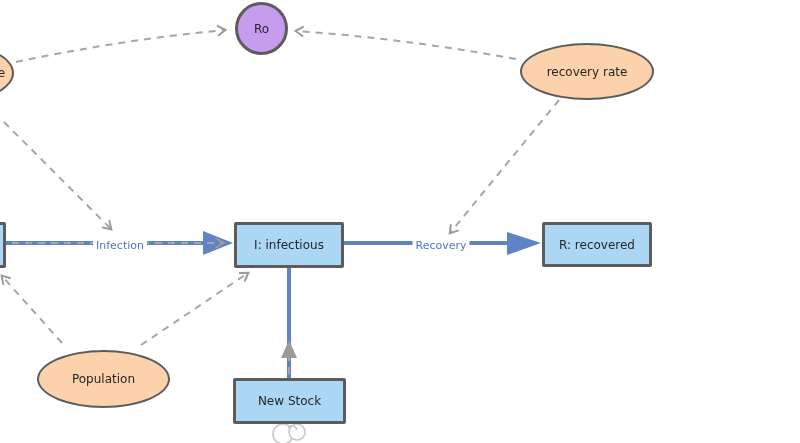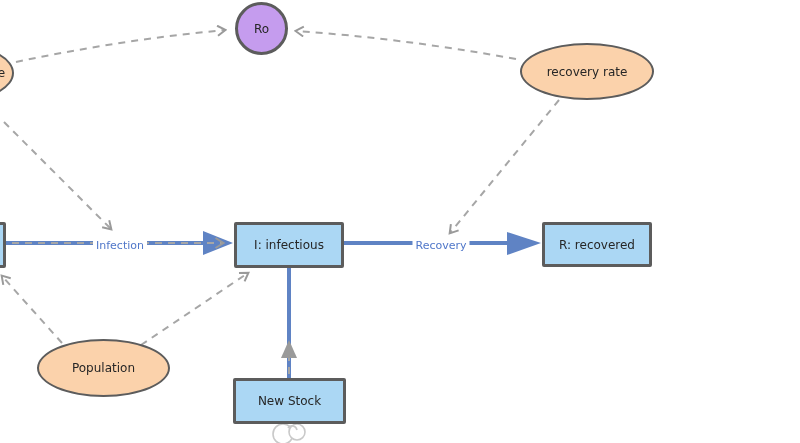--- a/index.html
+++ b/index.html
@@ -37,21 +37,21 @@
   }
   .ellipse{
     background:var(--ellipse-fill);border:2.5px solid var(--node-border);border-radius:50%;
   }
   .circle{
     background:var(--circle-fill);border:3px solid var(--node-border);border-radius:50%;
   }
   .node-ro{left:235px;top:2px;width:53px;height:53px;}
   .node-recovery-rate{left:520px;top:43px;width:134px;height:57px;align-items:center;}
   .node-infection-rate{left:-84px;top:46px;width:98px;height:54px;overflow:visible;}
-  .node-population{left:37px;top:339px;width:133px;height:58px;justify-content:center;}
+  .node-population{left:37px;top:350px;width:133px;height:58px;justify-content:center;}
   .node-stock-s{left:-105px;top:222px;width:111px;height:46px;}
   .node-stock-i{left:234px;top:222px;width:110px;height:46px;}
   .node-stock-r{left:542px;top:222px;width:110px;height:45px;}
   .node-new-stock{left:233px;top:378px;width:113px;height:46px;}
   .flow-label{
     position:absolute;transform:translate(-50%,-50%);
     background:var(--bg);padding:0 3px;color:var(--label-blue);
     font-size:11px;white-space:nowrap;
   }
   .flow-label-infection{left:120px;top:245px;}

